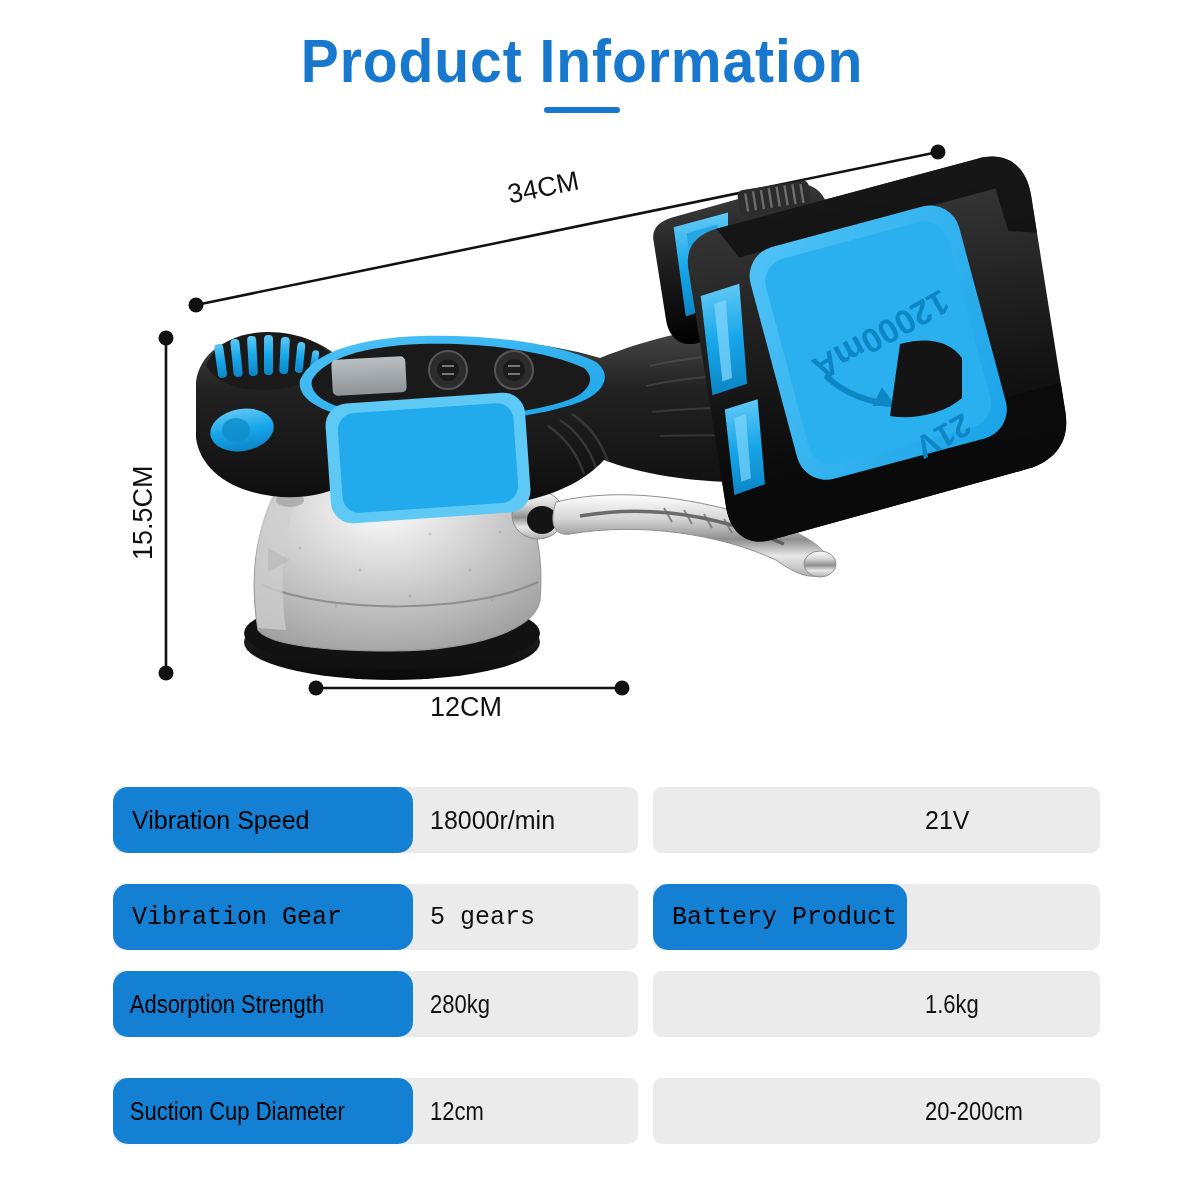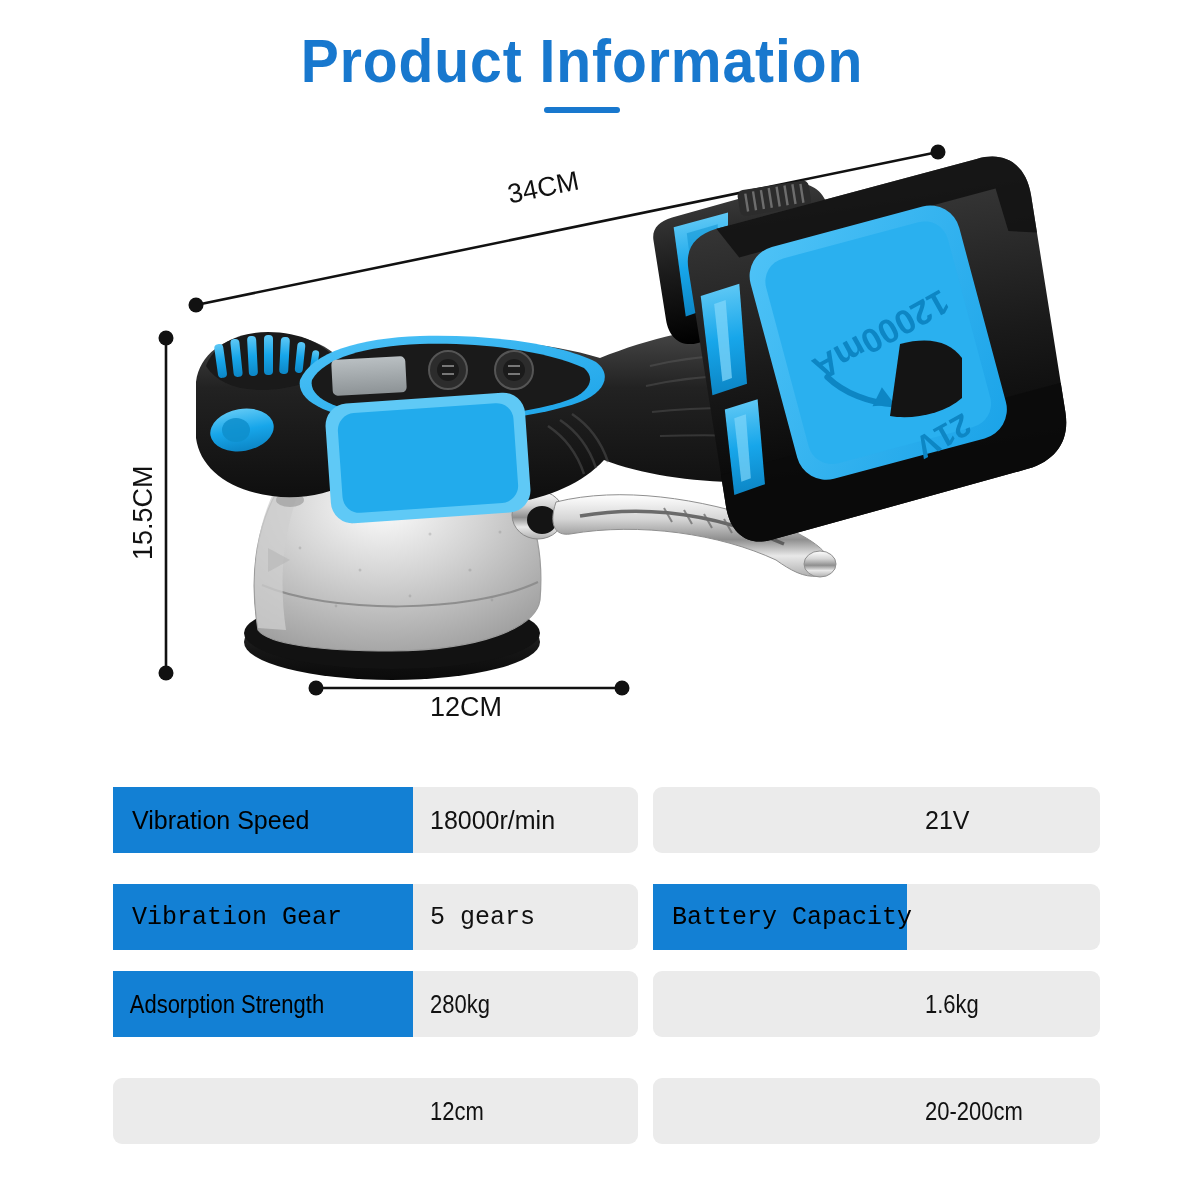--- a/index.html
+++ b/index.html
@@ -64,21 +64,21 @@
     height:66px;
   }
   .spec-grayline{
     position:absolute;left:0;top:0;height:66px;
     background:#ebebeb;
     border-radius:9px;
   }
   .spec-pill{
     position:absolute;left:13px;top:0;height:66px;
     background:#1380d4;
-    border-radius:0;
+    border-radius:15px;
     display:flex;align-items:center;
   }
   .spec-pill-label{
     color:#000000;
     font-size:25px;
     padding-left:19px;
     white-space:nowrap;
     line-height:1;
   }
   .spec-value{
@@ -414,32 +414,35 @@
     <div class="spec-row col-left r2 squeeze">
       <div class="spec-grayline"></div>
       <div class="spec-pill">
         <span class="spec-pill-label">Adsorption Strength</span>
       </div>
       <div class="spec-value">280kg</div>
     </div>
 
     <div class="spec-row col-left r3 squeeze">
       <div class="spec-grayline"></div>
+      <div class="spec-pill">
+        <span class="spec-pill-label">Suction Cup Diameter</span>
+      </div>
       <div class="spec-value">12cm</div>
     </div>
 
     <div class="spec-row col-right r0">
       <div class="spec-grayline"></div>
       <div class="spec-value">21V</div>
     </div>
 
     <div class="spec-row col-right r1">
       <div class="spec-grayline"></div>
       <div class="spec-pill">
-        <span class="spec-pill-label">Battery Capacity</span>
+        <span class="spec-pill-label">Battery Product</span>
       </div>
     </div>
 
     <div class="spec-row col-right r2 squeeze">
       <div class="spec-grayline"></div>
       <div class="spec-value">1.6kg</div>
     </div>
 
     <div class="spec-row col-right r3 squeeze">
       <div class="spec-grayline"></div>

